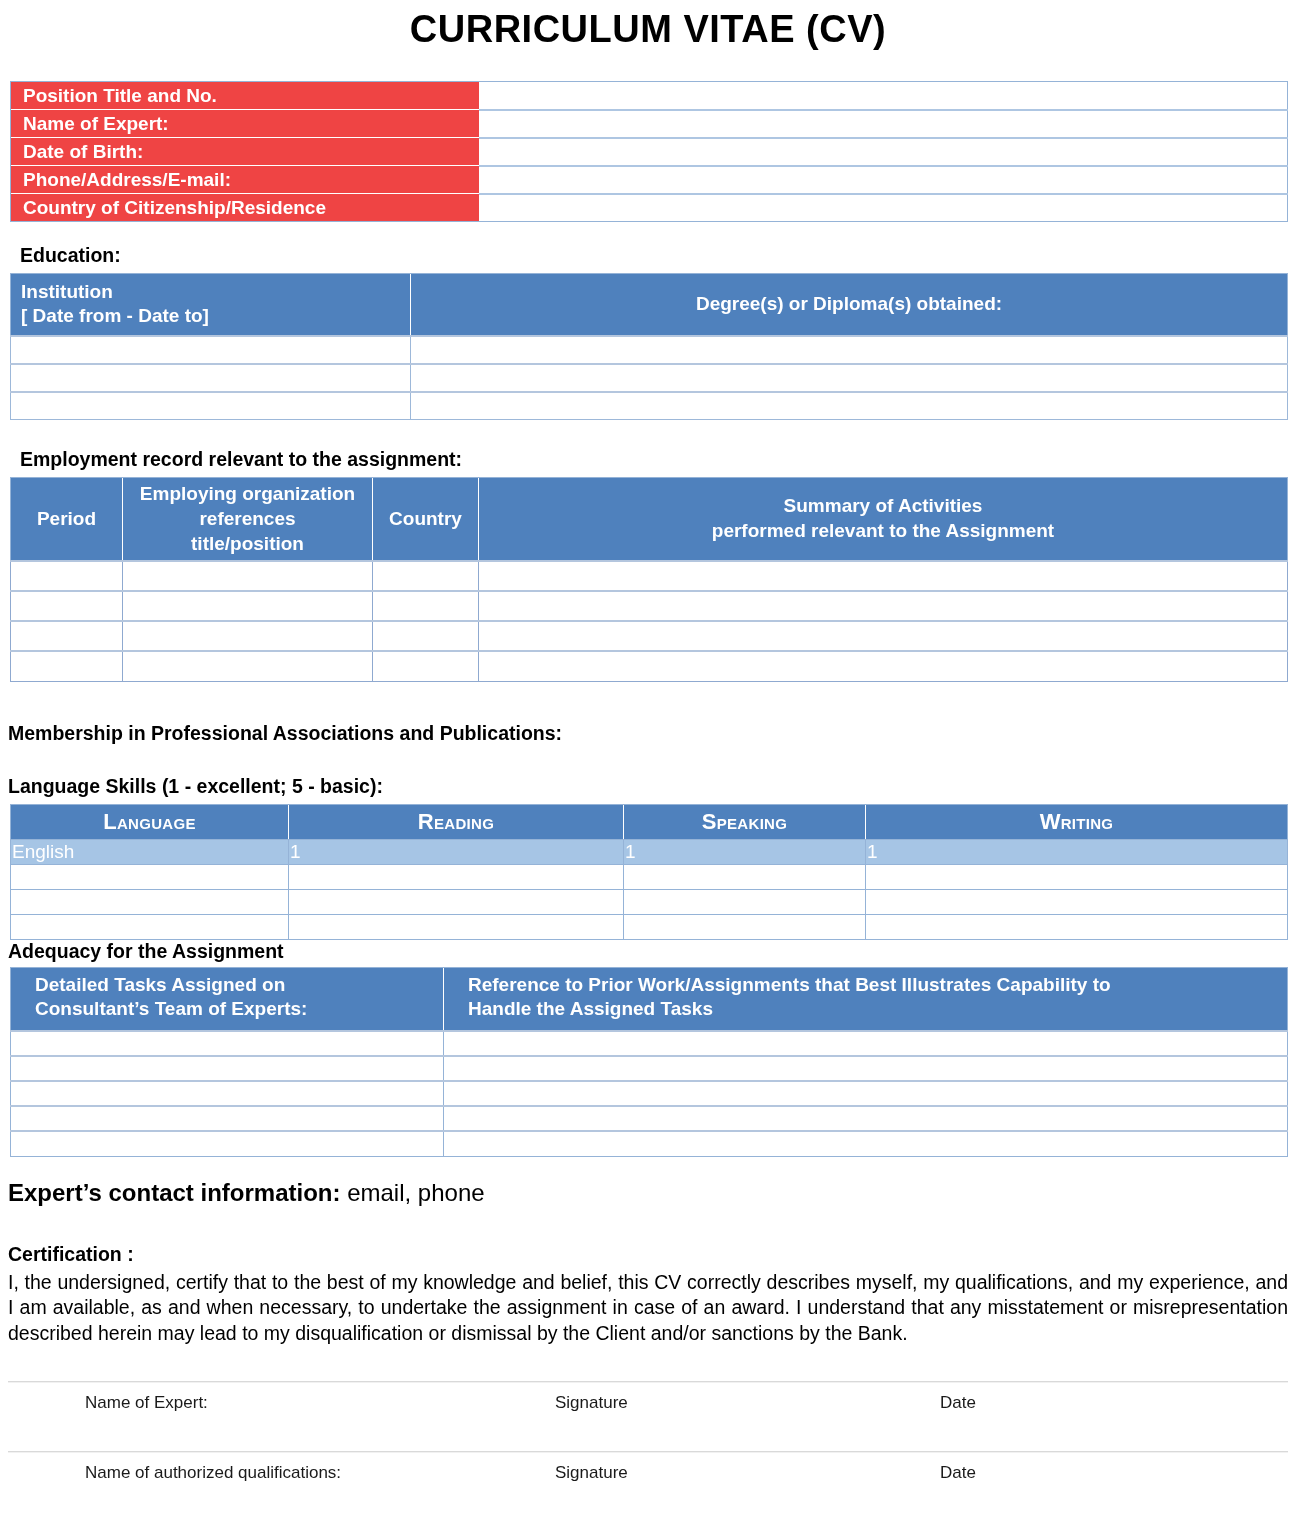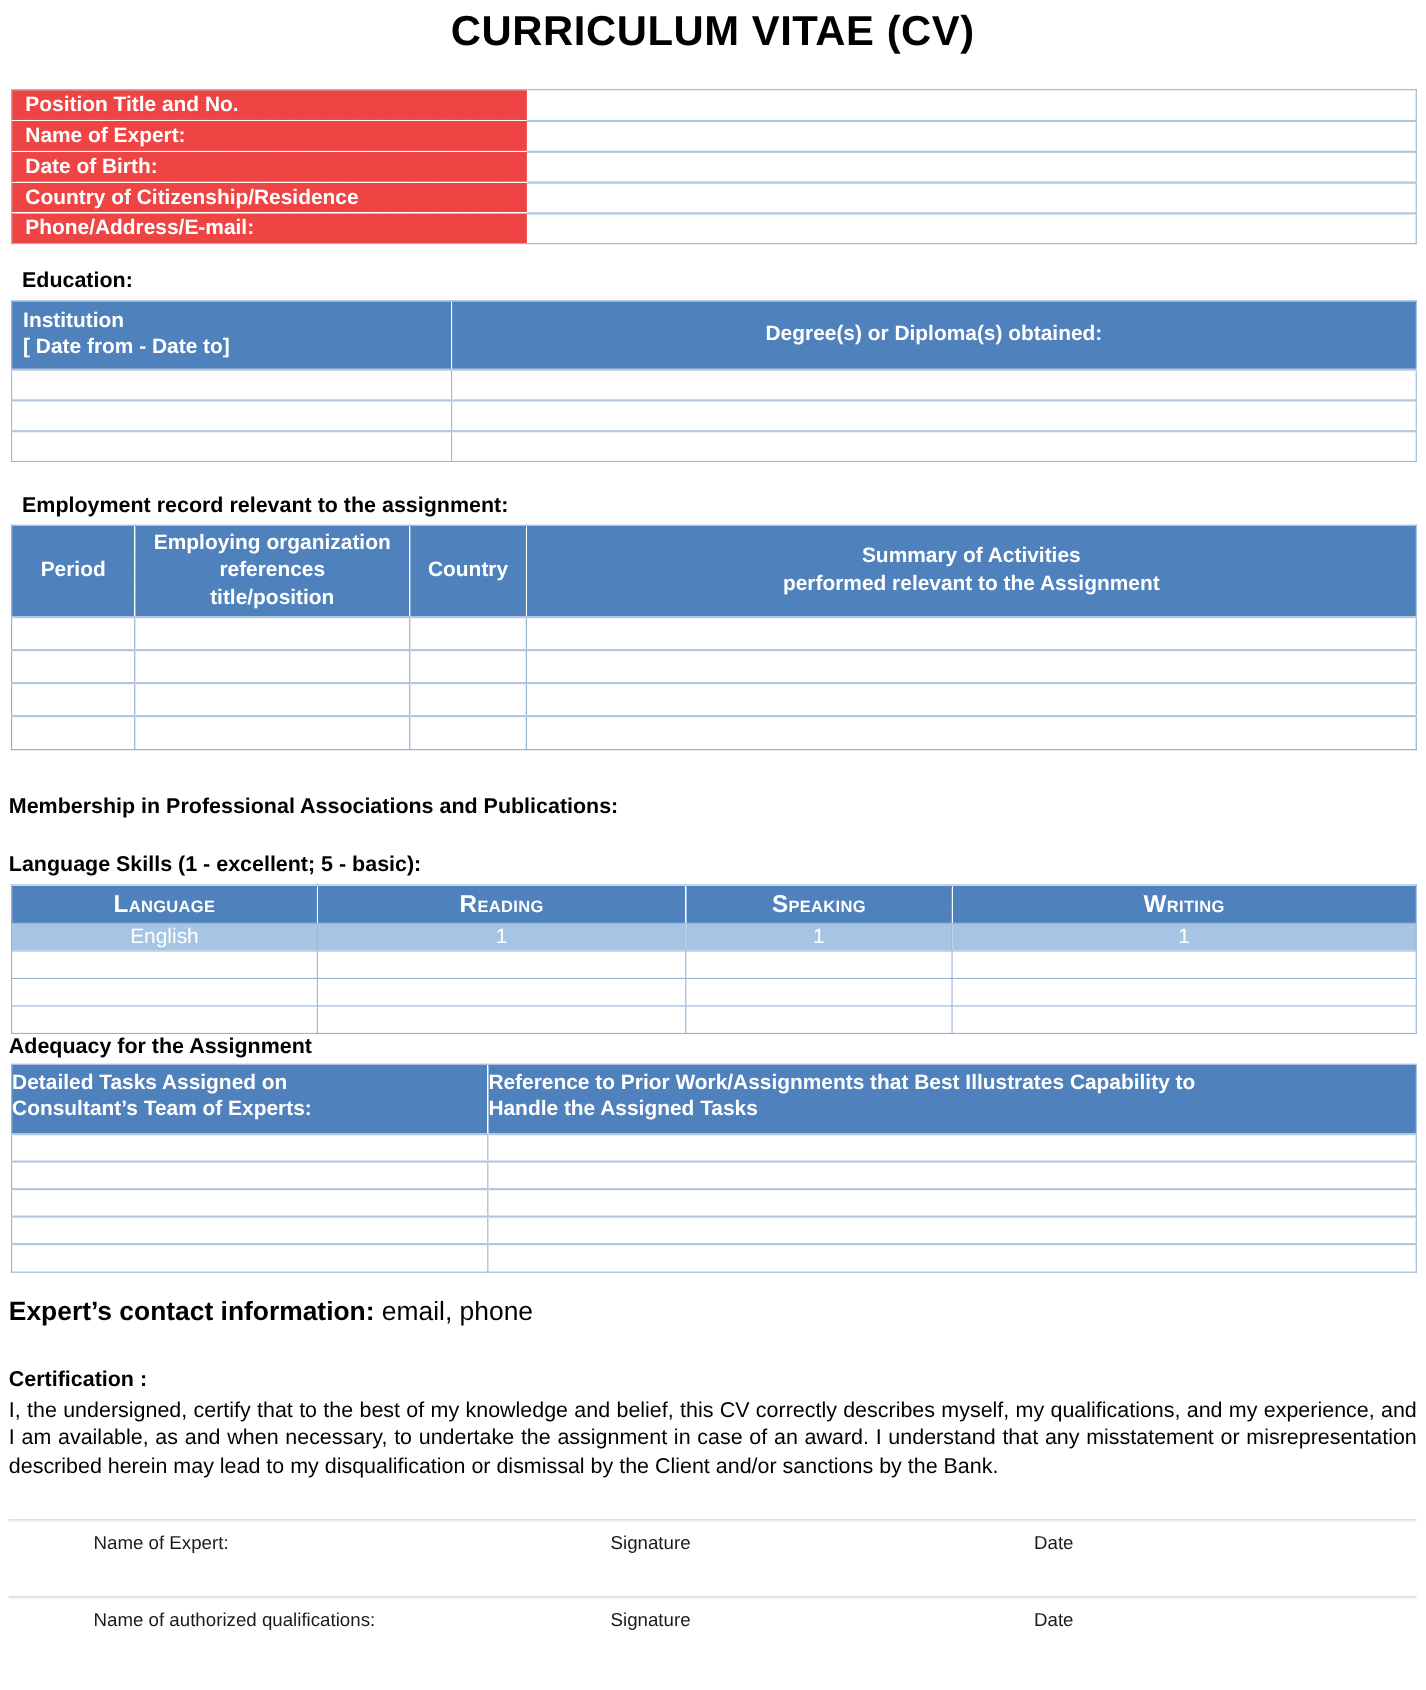--- a/index.html
+++ b/index.html
@@ -68,26 +68,26 @@
   table.emp th { padding: 4px 4px; text-align: center; line-height: 1.3; }
   table.emp td { height: 30px; border: 1px solid #8fa9d0; border-top: 2px solid #b4c6de; }
 
   
   h2.mem-h { margin-top: 40px; }
   h2.lang-h { margin-top: 30px; margin-bottom: 6px; }
   table.lang th {
     padding: 4px; text-align: center;
     font-variant: small-caps; font-size: 22px; letter-spacing: 0.3px;
   }
-  table.lang td { height: 25px; text-align: center; border: 1px solid #95b3d7; }
+  table.lang td { height: 25px; border: 1px solid #95b3d7; }
   table.lang tr.band td { background: #a6c5e5; color: #fff; font-size: 19px; }
 
   
   h2.adq-h { margin-bottom: 4px; }
-  table.adq th { padding: 5px 10px 8px 0; text-align: left; line-height: 1.3; vertical-align: top; }
+  table.adq th { padding: 5px 10px 8px 24px; text-align: left; line-height: 1.3; vertical-align: top; }
   table.adq td { height: 25px; border: 1px solid #95b3d7; border-top: 2px solid #b4c6de; }
 
   
   p.contact { margin: 22px 8px 0 8px; font-size: 24px; }
   p.contact .bold { font-weight: bold; }
   h2.cert-h { margin-top: 36px; }
   p.cert-text {
     margin: 4px 8px 0 8px;
     font-size: 19.5px;
     line-height: 1.33;
@@ -130,25 +130,25 @@
     </tr>
     <tr>
       <td class="lbl">Name of Expert:</td>
       <td class="val"></td>
     </tr>
     <tr>
       <td class="lbl">Date of Birth:</td>
       <td class="val"></td>
     </tr>
     <tr>
+      <td class="lbl">Phone/Address/E-mail:</td>
+      <td class="val"></td>
+    </tr>
+    <tr>
       <td class="lbl">Country of Citizenship/Residence</td>
-      <td class="val"></td>
-    </tr>
-    <tr>
-      <td class="lbl">Phone/Address/E-mail:</td>
       <td class="val"></td>
     </tr>
   </tbody>
     </table>
 
   <h2 class="sec-heading edu-h">Education:</h2>
   <table class="tbl edu">
     <colgroup>
         <col style="width:400px">
         <col>

